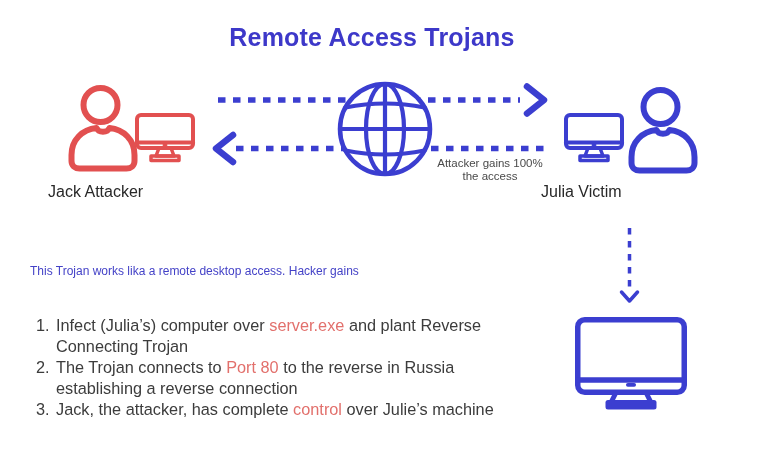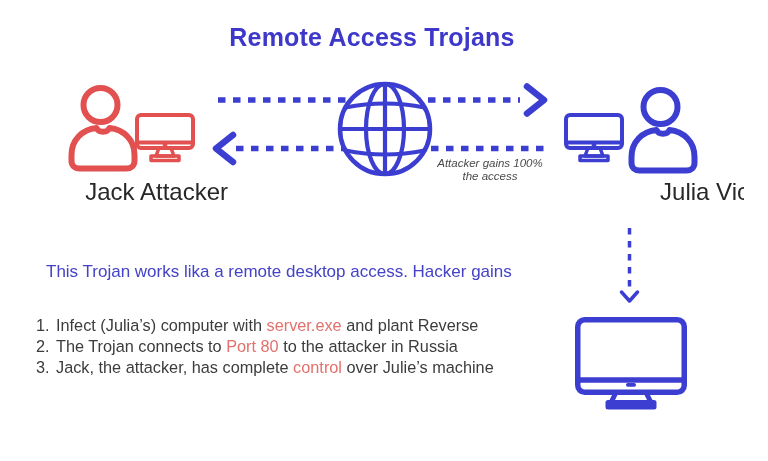--- a/index.html
+++ b/index.html
@@ -5,29 +5,29 @@
   :root{
     --blue:#3b3ed0; --red:#e25050; --title_blue:#3d38c9; --text_blue:#4442c7;
     --highlight_red:#e2706c; --label_dark:#282828; --body_dark:#3c3c3c; --caption_gray:#4a4a4a;
   }
   html,body{margin:0;padding:0;background:#fff;}
   .canvas{position:relative;width:744px;height:461px;background:#ffffff;
           font-family:"Liberation Sans", sans-serif;overflow:hidden;}
   .title{position:absolute;left:0;right:0;top:23px;text-align:center;
          font-size:25px;font-weight:bold;color:var(--title_blue);letter-spacing:.2px;}
   .diagram-svg{position:absolute;left:0;top:0;}
-  .icon-label{position:absolute;text-align:right;font-size:24px;line-height:22px;
+  .icon-label{position:absolute;text-align:left;font-size:16px;line-height:22px;
               color:var(--label_dark);}
   .jack-label{left:48px;top:181px;width:180px;}
   .julia-label{left:541px;top:181px;width:240px;}
   .caption{position:absolute;left:417px;top:157px;width:146px;text-align:center;
            font-size:11.5px;line-height:13px;color:var(--caption_gray);}
-  .caption span{display:block;font-style:italic;}
-  .description{position:absolute;left:46px;top:261px;width:520px;
-               font-size:17px;line-height:21px;color:var(--text_blue);}
+  .caption span{display:block;}
+  .description{position:absolute;left:30px;top:261px;width:520px;
+               font-size:12px;line-height:21px;color:var(--text_blue);}
   .steps{position:absolute;left:36px;top:315px;width:505px;margin:0;padding:0;
          list-style:none;font-size:16.3px;line-height:21px;color:var(--body_dark);}
   .steps li{display:flex;}
   .step-num{flex:0 0 20px;width:20px;}
   .step-body{flex:1;}
   .step-line2{display:block;}
   .hl{color:var(--highlight_red);}
   
   .st{fill:none;stroke-linecap:round;stroke-linejoin:round;}
   .icon-red{stroke:var(--red);color:var(--red);}
@@ -111,25 +111,25 @@
     <span>the access</span>
   </div>
 
   <div class="description">
     <span style="display:block">This Trojan works lika a remote desktop access. Hacker gains</span>
   </div>
 
   <ol class="steps">
     <li>
       <span class="step-num">1.</span>
-      <span class="step-body"><span>Infect (Julia’s) computer with </span><span class="hl">server.exe</span><span> and plant Reverse</span></span>
+      <span class="step-body"><span>Infect (Julia’s) computer over </span><span class="hl">server.exe</span><span> and plant Reverse</span><span class="step-line2">Connecting Trojan</span></span>
     </li>
     <li>
       <span class="step-num">2.</span>
-      <span class="step-body"><span>The Trojan connects to </span><span class="hl">Port 80</span><span> to the attacker in Russia</span></span>
+      <span class="step-body"><span>The Trojan connects to </span><span class="hl">Port 80</span><span> to the reverse in Russia</span><span class="step-line2">establishing a reverse connection</span></span>
     </li>
     <li>
       <span class="step-num">3.</span>
       <span class="step-body"><span>Jack, the attacker, has complete </span><span class="hl">control</span><span> over Julie’s machine</span><span class="step-line2"></span></span>
     </li>
   </ol>
 
 </div>
 
 </body></html>

